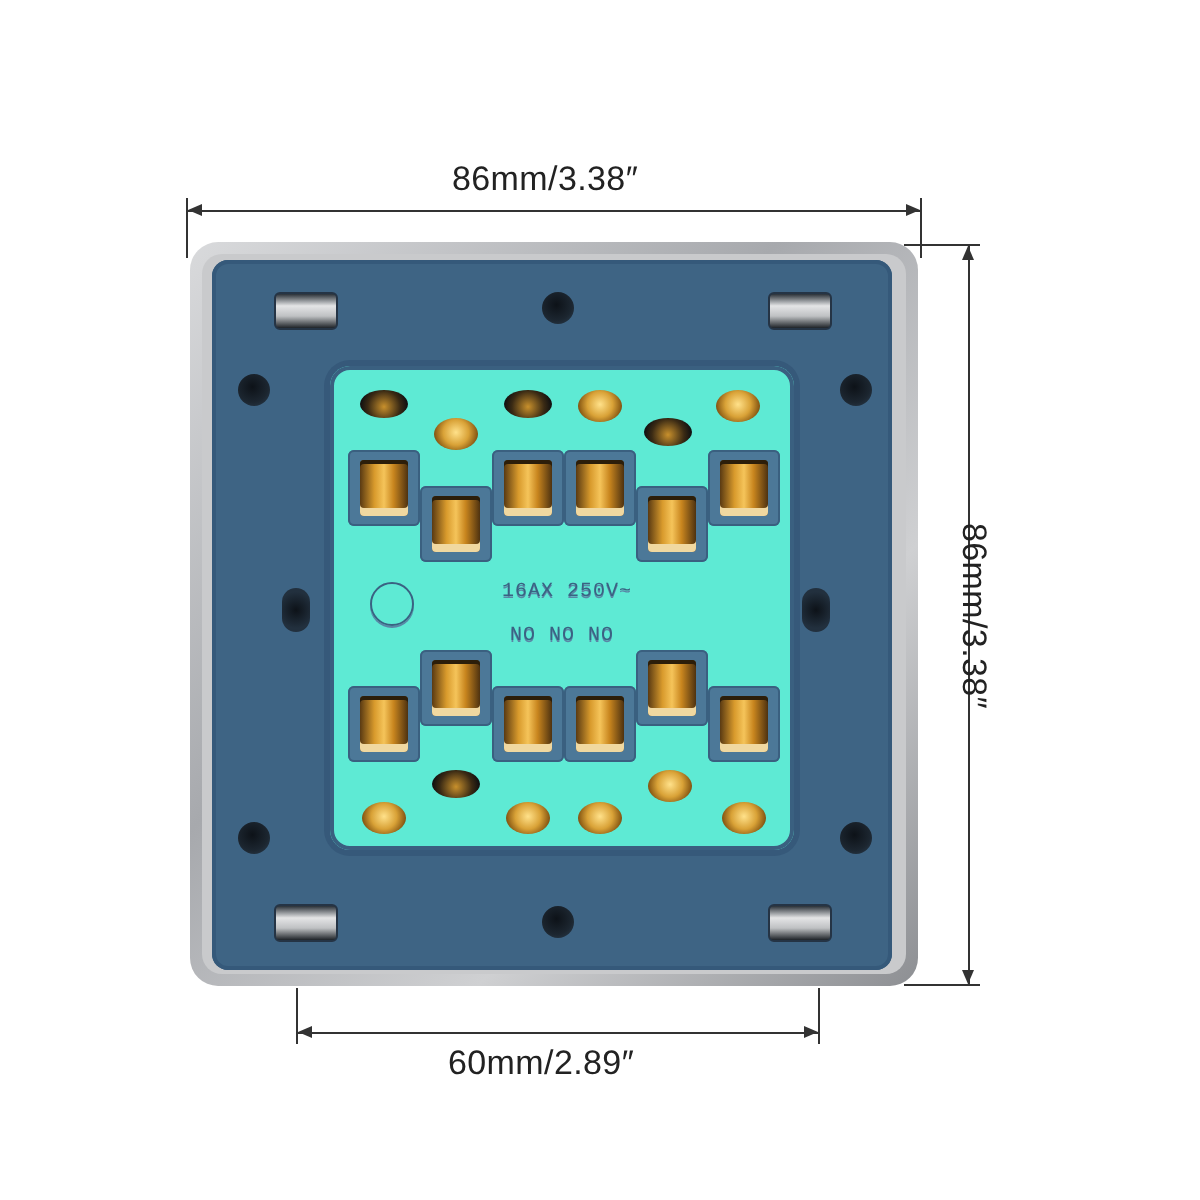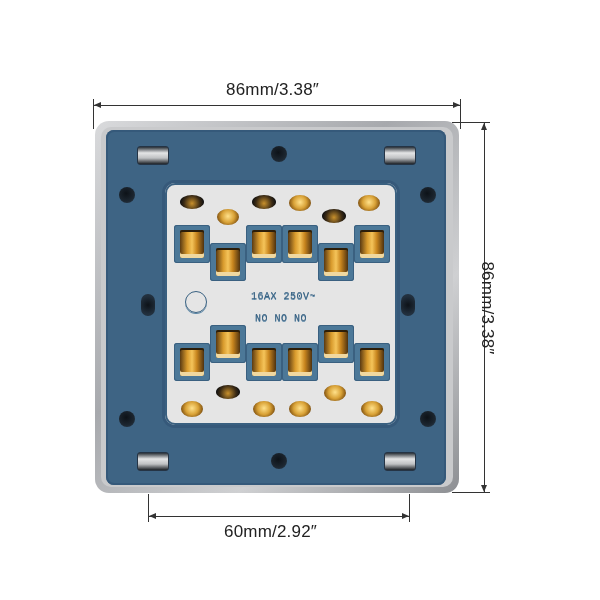--- a/index.html
+++ b/index.html
@@ -12,21 +12,21 @@
   .plate-inner { position:absolute; left:6px; top:6px; right:6px; bottom:6px; border-radius:10px; background:#c9cacc; }
   .back { position:absolute; left:106px; top:130px; width:340px; height:355px; border-radius:8px;
           background:#3e6484; box-shadow: inset 0 0 0 2px #35597a; }
   .clip { position:absolute; width:30px; height:17px; border-radius:3px;
           background:linear-gradient(#2a3138,#e4e5e6 35%,#bfc1c3 65%,#1e2328); border:1px solid #253445; }
   .hole { position:absolute; width:16px; height:16px; border-radius:50%;
           background:radial-gradient(circle at 45% 40%,#0d1218,#1c2630 60%,#2b3f52); }
   .slot { position:absolute; width:14px; height:22px; border-radius:7px;
           background:radial-gradient(circle,#0d1218,#22303e 70%); }
   .module { position:absolute; left:165px; top:183px; width:232px; height:242px; border-radius:10px;
-            background:#e5e5e5; box-shadow: inset 0 0 0 2px #3a6080, 0 0 0 3px #36597a; }
+            background:#5eead4; box-shadow: inset 0 0 0 2px #3a6080, 0 0 0 3px #36597a; }
   .cell { position:absolute; width:36px; height:38px; background:#4c7898; border-radius:3px;
           box-shadow: inset 0 0 0 1px #3a6080; }
   .terminal { position:absolute; width:24px; height:28px; border-radius:2px;
               background:linear-gradient(90deg,#5a3a12,#d89a2c 30%,#f5c45a 50%,#c8851e 70%,#4e3210);
               box-shadow: inset 0 -4px 0 #f0d8a0, inset 0 2px 0 #2c1e0a; }
   .screw { position:absolute; width:22px; height:16px; border-radius:50%;
            background:radial-gradient(circle at 50% 45%,#ffe18a,#d9a237 45%,#8a5a14 75%,#2a2015); }
   .screw-dark { position:absolute; width:24px; height:14px; border-radius:50%;
            background:radial-gradient(circle at 50% 60%,#c8902c,#3a2a14 55%,#111 80%); }
   .molded { position:absolute; font-family:"Liberation Mono", monospace; font-size:10px; color:#3a6282;
@@ -54,21 +54,21 @@
   <div class="arrow" style="left:481px;top:485px;border-left:3px solid transparent;border-right:3px solid transparent;border-top:7px solid #333;"></div>
   <div class="dim-label" style="left:440px;top:298px;transform:rotate(90deg);transform-origin:center;">86mm/3.38″</div>
 </div>
 
 <div>
   <div class="line" style="left:148px;top:516px;width:262px;height:1px;"></div>
   <div class="line" style="left:148px;top:494px;width:1px;height:28px;"></div>
   <div class="line" style="left:409px;top:494px;width:1px;height:28px;"></div>
   <div class="arrow" style="left:149px;top:513px;border-top:3px solid transparent;border-bottom:3px solid transparent;border-right:7px solid #333;"></div>
   <div class="arrow" style="left:402px;top:513px;border-top:3px solid transparent;border-bottom:3px solid transparent;border-left:7px solid #333;"></div>
-  <div class="dim-label" style="left:224px;top:522px;">60mm/2.92″</div>
+  <div class="dim-label" style="left:224px;top:522px;">60mm/2.89″</div>
 </div>
 
 <div class="plate">
   <div class="plate-inner"></div>
 </div>
 
 <div class="back"></div>
 
 <div class="clip" style="left:137px;top:146px;"></div>
 <div class="clip" style="left:384px;top:146px;"></div>

